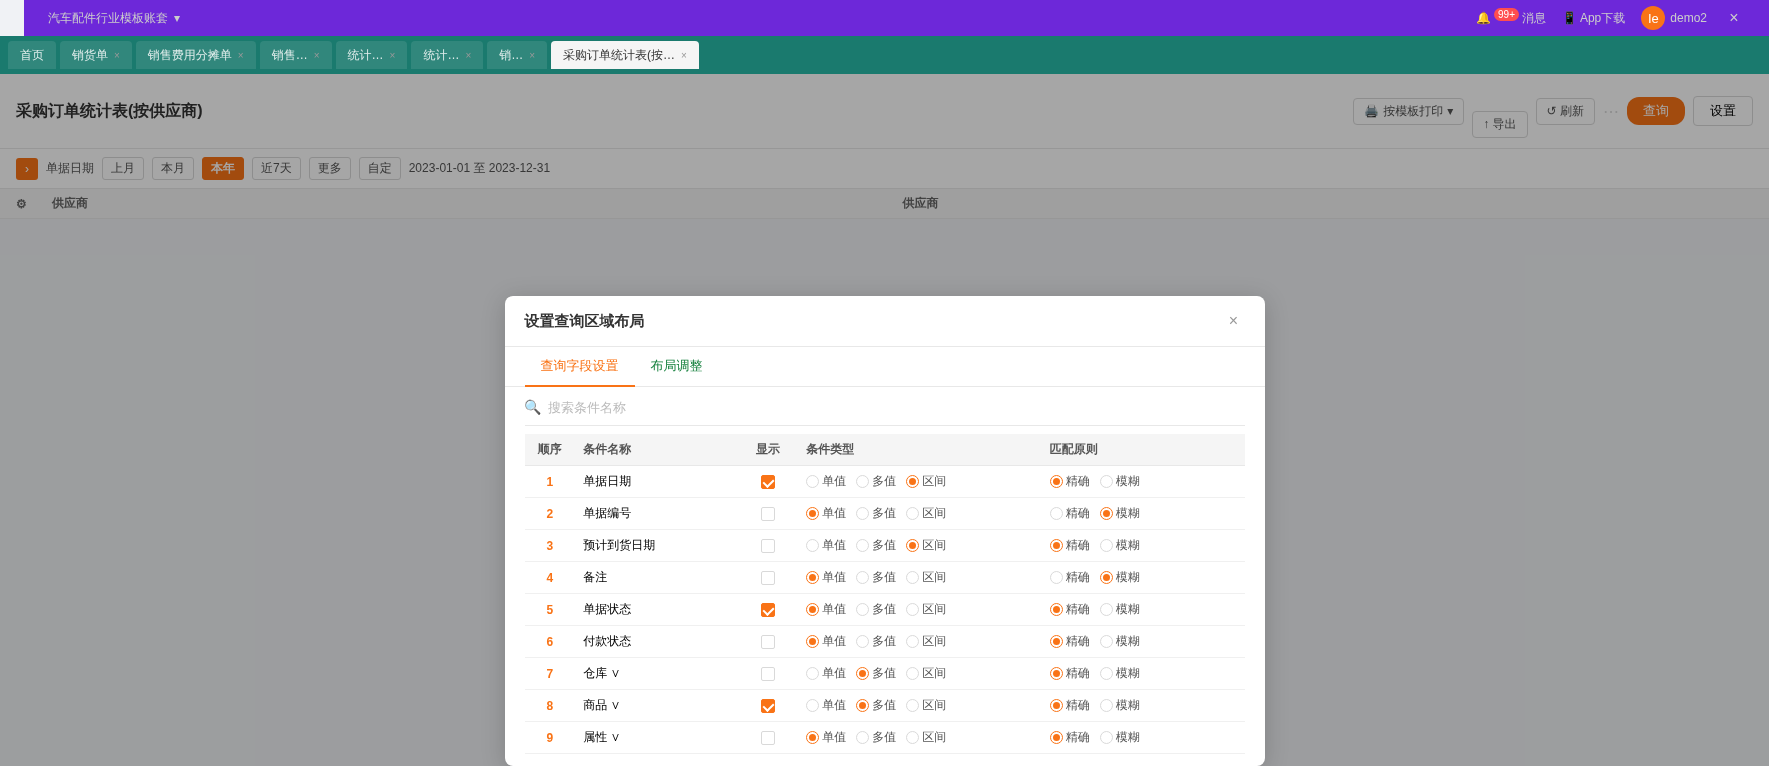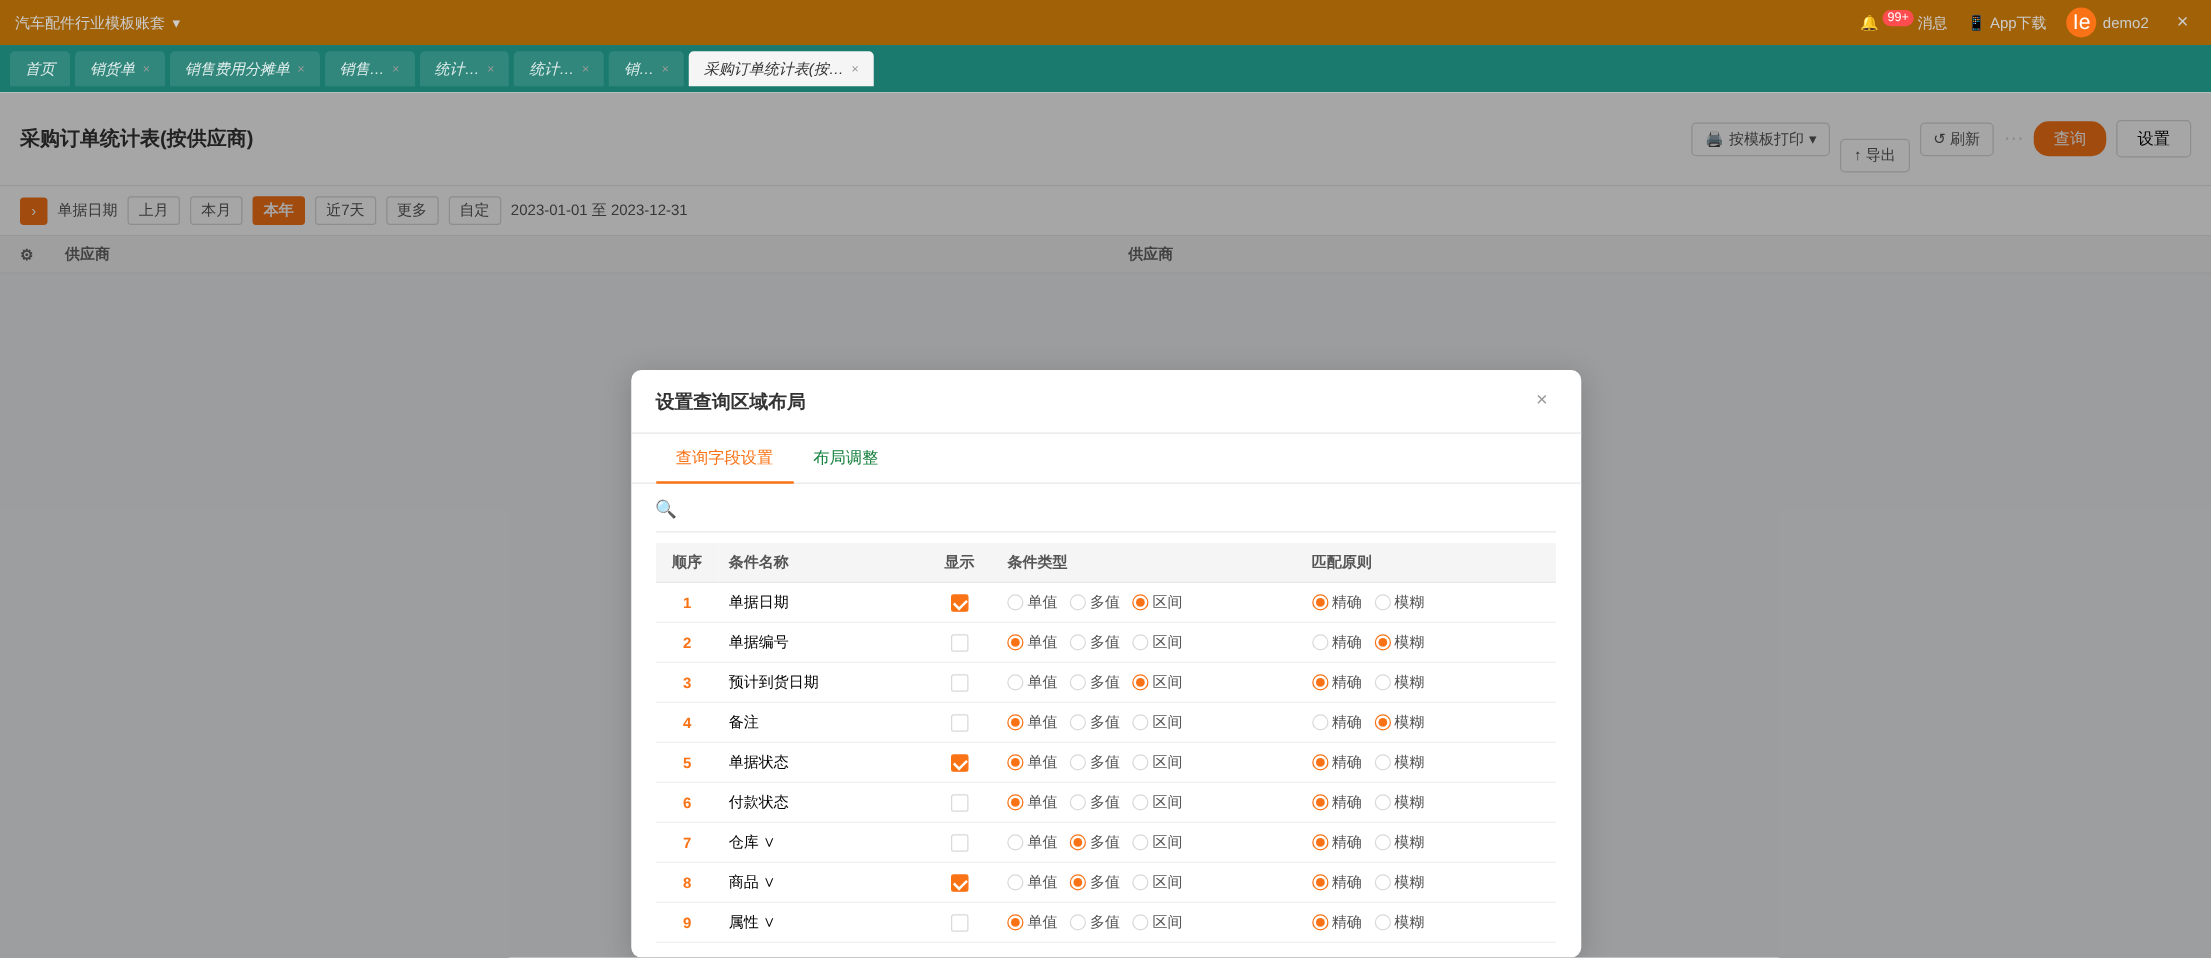--- a/index.html
+++ b/index.html
@@ -1,65 +1,65 @@
 <!DOCTYPE html>
 <html><head>
   <meta charset="utf-8">
   <style>
     * { box-sizing: border-box; margin: 0; padding: 0; }
     body { font-family: 'Microsoft YaHei', Arial, sans-serif; font-size: 13px; background: #f0f2f5; overflow: hidden; }
 
     
     .top-bar {
       height: 36px;
-      background: #a16207;
+      background: #6d28d9;
       display: flex;
       align-items: center;
       justify-content: space-between;
-      padding: 0 12px;
+      padding: 0 24px;
       color: #ccc;
+      margin-left: 24px;
     }
     .top-bar-left { font-size: 12px; display: flex; align-items: center; gap: 6px; }
     .top-bar-right { display: flex; align-items: center; gap: 16px; font-size: 12px; }
     .notification-badge {
       background: #ff4d4f;
       color: white;
       border-radius: 8px;
       padding: 1px 4px;
       font-size: 10px;
       position: relative;
       top: -4px;
     }
     .avatar-circle {
       width: 24px; height: 24px;
       border-radius: 50%;
       background: #f97316;
       display: inline-flex; align-items: center; justify-content: center;
-      color: white; font-size: 17px;
+      color: white; font-size: 13px;
     }
 
     
     .tab-bar {
       height: 38px;
       background: #1a7a6e;
       display: flex;
       align-items: center;
       padding: 0 8px;
       gap: 4px;
     }
     .tab-item {
       height: 28px;
       padding: 0 12px;
       border-radius: 4px 4px 0 0;
       display: flex; align-items: center; gap: 6px;
       font-size: 12px;
       cursor: pointer;
       color: rgba(255,255,255,0.85);
       background: rgba(255,255,255,0.1);
-      font-style: italic;
     }
     .tab-item.active {
       background: #f5f5f5;
       color: #333;
     }
     .tab-close { font-size: 10px; color: #999; }
 
     
     .page-content {
       background: #f0f2f5;
@@ -467,20 +467,21 @@
 
       <div class="modal-tabs">
         <div class="modal-tab active">查询字段设置</div>
         <div class="modal-tab">布局调整</div>
       </div>
 
       <div class="modal-body">
 
         <div class="search-row">
           <span class="search-icon-wrap">🔍</span>
+          <input class="search-input" type="text" placeholder="搜索条件名称" style="">
         </div>
 
         <div class="table-scroll-wrap">
           <table class="modal-table">
             <thead>
               <tr>
                 <th>顺序</th>
                 <th>条件名称</th>
                 <th>显示</th>
                 <th>条件类型</th>

